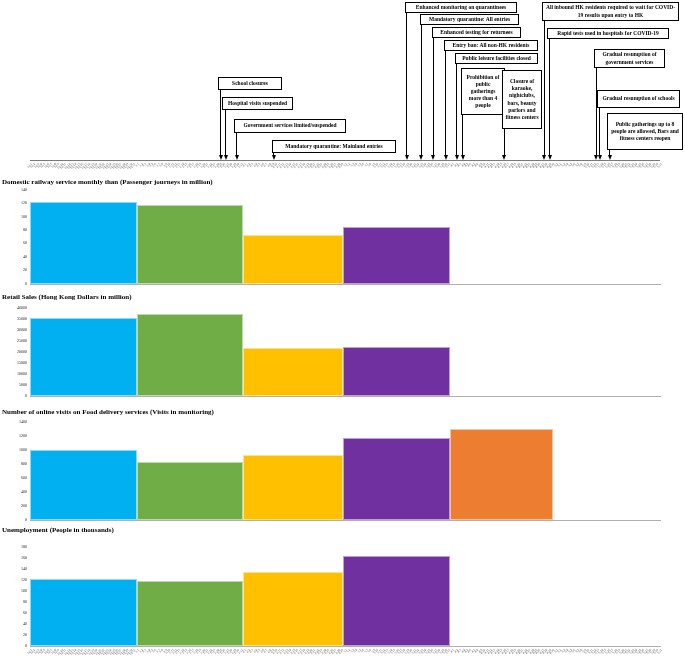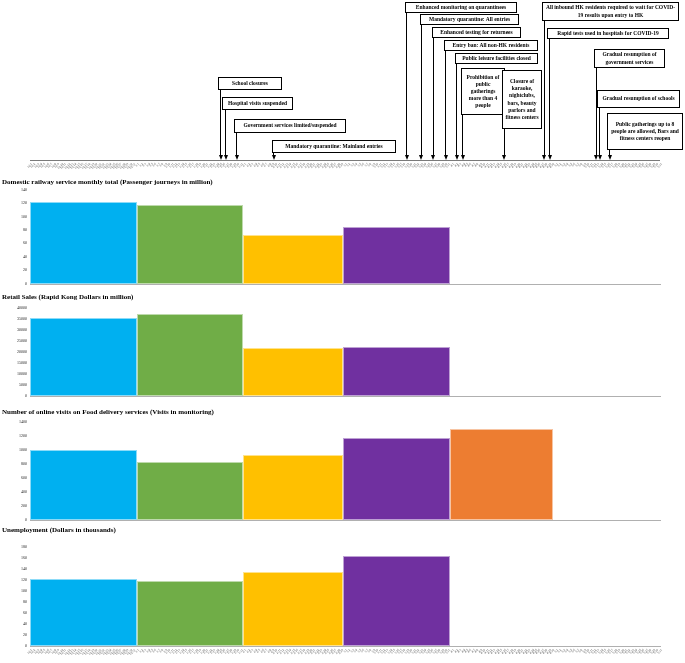--- a/index.html
+++ b/index.html
@@ -262,24 +262,24 @@
         <div class="xtick" style="right: 45.7692px; top: 162px;">5/25</div>
         <div class="xtick" style="right: 42.3077px; top: 162px;">5/26</div>
         <div class="xtick" style="right: 38.8462px; top: 162px;">5/27</div>
         <div class="xtick" style="right: 35.3846px; top: 162px;">5/28</div>
         <div class="xtick" style="right: 31.9231px; top: 162px;">5/29</div>
         <div class="xtick" style="right: 28.4615px; top: 162px;">5/30</div>
         <div class="xtick" style="right: 25px; top: 162px;">5/31</div>
       </div>
   </div>
 
-  <div class="chart-title" style="top:178px;">Domestic railway service monthly total (Passenger journeys in million)</div>
-  <div class="chart-title" style="top:293px;">Retail Sales (Rapid Kong Dollars in million)</div>
+  <div class="chart-title" style="top:178px;">Domestic railway service monthly than (Passenger journeys in million)</div>
+  <div class="chart-title" style="top:293px;">Retail Sales (Hong Kong Dollars in million)</div>
   <div class="chart-title" style="top:408px;">Number of online visits on Food delivery services (Visits in monitoring)</div>
-  <div class="chart-title" style="top:526px;">Unemployment (Dollars in thousands)</div>
+  <div class="chart-title" style="top:526px;">Unemployment (People in thousands)</div>
 
   <div class="plot" id="plot0" style="top:190px;height:93.5px;">
       <div class="baseline"></div>
       <div class="ytick" style="right: 658px; bottom: -4px; width: 40px;">0</div>
       <div class="ytick" style="right: 658px; bottom: 9.35714px; width: 40px;">20</div>
       <div class="ytick" style="right: 658px; bottom: 22.7143px; width: 40px;">40</div>
       <div class="ytick" style="right: 658px; bottom: 36.0714px; width: 40px;">60</div>
       <div class="ytick" style="right: 658px; bottom: 49.4286px; width: 40px;">80</div>
       <div class="ytick" style="right: 658px; bottom: 62.7857px; width: 40px;">100</div>
       <div class="ytick" style="right: 658px; bottom: 76.1429px; width: 40px;">120</div>

